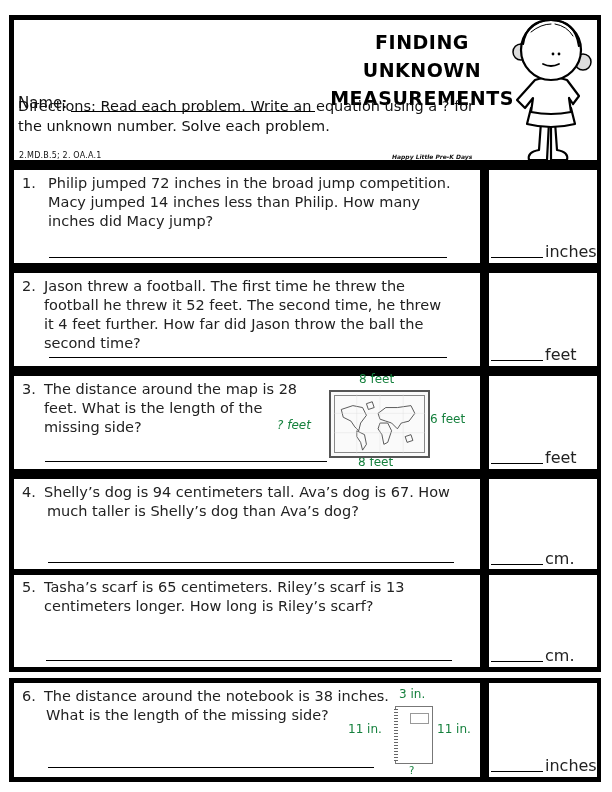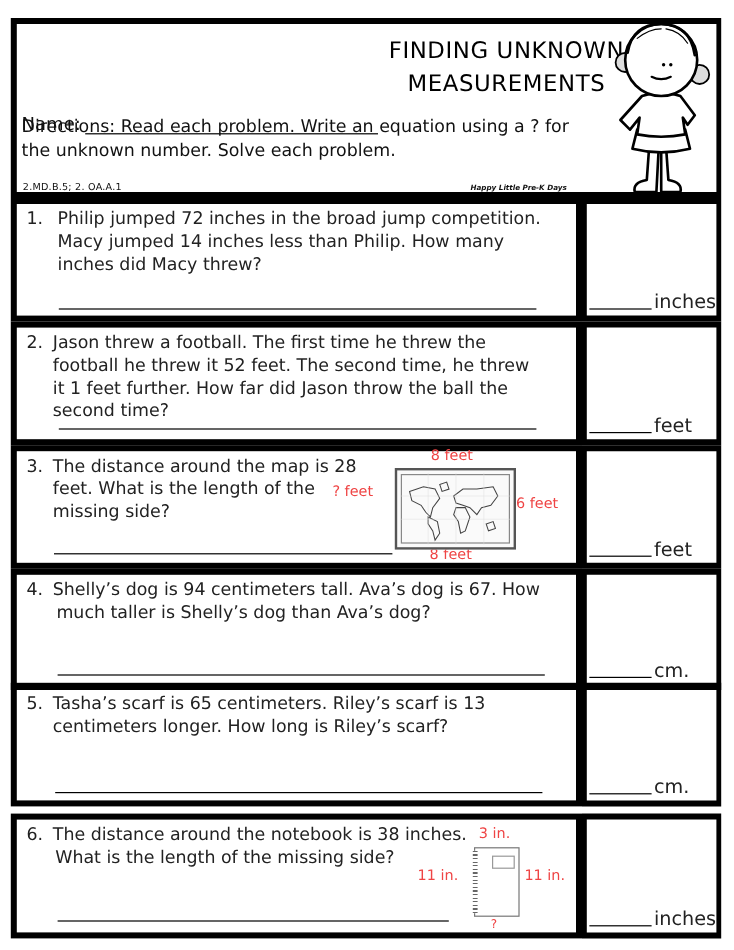--- a/index.html
+++ b/index.html
@@ -5,21 +5,21 @@
   * { box-sizing: border-box; margin: 0; padding: 0; }
   html, body { width: 612px; height: 792px; background: #ffffff; overflow: hidden; }
   body { position: relative; font-family: "DejaVu Sans", sans-serif; color: #111; }
 
   .header {
     position: absolute; left: 9px; top: 15px; width: 592px; height: 150px;
     border: 5px solid #000; border-right-width: 4px;
   }
   .title {
     position: absolute; left: 308px; top: 8px; width: 200px;
-    font-family: "DejaVu Sans", sans-serif; font-weight: normal;
+    font-family: "DejaVu Sans", sans-serif; font-weight: bold;
     font-size: 19px; line-height: 28px; text-align: center; letter-spacing: 0.5px;
     color: #000;
   }
   .name-row { position: absolute; left: 4px; top: 34px; font-size: 15px; display: flex; align-items: flex-end; margin-top: 40px; }
   .name-line { display: inline-block; width: 244px; border-bottom: 1.5px solid #000; margin-left: 4px; height: 16px; }
   .directions { position: absolute; left: 4px; top: 76px; width: 500px; font-size: 14.5px; line-height: 20px; }
   .standards { position: absolute; left: 5px; top: 131px; font-size: 8px; letter-spacing: 0.2px; }
   .credit { position: absolute; left: 378px; top: 133px; font-size: 6px; font-weight: bold; font-style: italic; }
   .girl { position: absolute; right: 2px; top: -10px; width: 88px; height: 156px; }
 
@@ -37,21 +37,21 @@
   }
   .q-text .num { display: inline-block; width: 26px; }
   .q-text .indent { padding-left: 26px; display: block; }
   .write-line { position: absolute; left: 30px; height: 0; border-bottom: 1.4px solid #000; }
   .answer {
     position: absolute; left: 2px; bottom: 2px; font-size: 16px; color: #222;
     display: flex; align-items: flex-end; white-space: nowrap; overflow: hidden; width: 108px;
   }
   .answer .blank { display: inline-block; width: 52px; border-bottom: 1.4px solid #000; margin-right: 2px; margin-bottom: 3px; }
 
-  .diagram-label { position: absolute; font-size: 12px; color: #ef4444; white-space: nowrap; }
+  .diagram-label { position: absolute; font-size: 12px; color: #15803d; white-space: nowrap; }
   .map-frame {
     position: absolute; border: 2px solid #555; background: #fafafa;
   }
   .map-frame .inner { position: absolute; inset: 3px; border: 1px solid #888; }
   .notebook { position: absolute; border: 1px solid #777; background: #fff; }
   .notebook .spiral { position: absolute; left: -2px; top: 2px; bottom: 2px; width: 4px;
     background: repeating-linear-gradient(#666 0 1px, #fff 1px 3px); }
   .notebook .lbl { position: absolute; left: 14px; top: 6px; width: 19px; height: 11px; border: 1px solid #999; }
 </style>
 </head>
@@ -96,38 +96,38 @@
     <circle cx="52" cy="44" r="1.4" fill="#000"></circle>
     <path d="M36 54 Q44 58 52 54" fill="none" stroke="#000" stroke-width="1.8" stroke-linecap="round"></path>
   </svg>
 </div>
 
 <div class="row" style="top:165px;height:103px;">
   <div class="q-cell">
     <div class="q-text">
       <div><span class="num">1.</span><span>Philip jumped 72 inches in the broad jump competition.</span></div>
       <span class="indent">Macy jumped 14 inches less than Philip. How many</span>
-      <span class="indent">inches did Macy threw?</span>
+      <span class="indent">inches did Macy jump?</span>
     </div>
     <div class="write-line" style="top:87px;width:398px;left:35px;"></div>
   </div>
   <div class="a-cell">
     <div class="answer">
       <span class="blank"></span>
       <span>inches</span>
     </div>
   </div>
 </div>
 
 <div class="row" style="top:268px;height:103px;">
   <div class="q-cell">
     <div class="q-text">
       <div><span class="num" style="width:22px">2.</span><span>Jason threw a football.  The first time he threw the</span></div>
       <span class="indent" style="padding-left:22px">football he threw it 52 feet.  The second time, he threw</span>
-      <span class="indent" style="padding-left:22px">it  1 feet further.  How far did Jason throw the ball the</span>
+      <span class="indent" style="padding-left:22px">it  4 feet further.  How far did Jason throw the ball the</span>
       <span class="indent" style="padding-left:22px">second time?</span>
     </div>
     <div class="write-line" style="top:84px;width:398px;left:35px;"></div>
   </div>
   <div class="a-cell">
     <div class="answer">
       <span class="blank"></span>
       <span>feet</span>
     </div>
   </div>
@@ -136,21 +136,21 @@
 <div class="row" style="top:371px;height:103px;">
   <div class="q-cell">
     <div class="q-text">
       <div><span class="num" style="width:22px">3.</span><span>The distance around the map is 28</span></div>
       <span class="indent" style="padding-left:22px">feet.  What is the length of the</span>
       <span class="indent" style="padding-left:22px">missing side?</span>
     </div>
     <div class="write-line" style="top:85px;width:282px;left:31px;"></div>
 
     <div class="diagram-label" style="left:345px;top:-4px;">8 feet</div>
-    <div class="diagram-label" style="left:263px;top:26px;">? feet</div>
+    <div class="diagram-label" style="left:263px;top:42px;font-style:italic;">? feet</div>
     <div class="diagram-label" style="left:416px;top:36px;">6 feet</div>
     <div class="diagram-label" style="left:344px;top:79px;">8 feet</div>
     <div class="map-frame" style="left:315px;top:14px;width:101px;height:68px;">
       <div class="inner"></div>
       <svg viewBox="0 0 95 62" style="position:absolute;left:2px;top:2px;width:93px;height:60px;">
         <g fill="none" stroke="#444" stroke-width="0.9">
           <path d="M8 16 L20 12 L30 14 L34 22 L28 30 L26 38 L22 34 L18 28 L10 24 Z"></path>
           <path d="M24 38 L32 42 L34 52 L30 58 L28 50 L24 44 Z"></path>
           <path d="M34 10 L40 8 L42 14 L36 16 Z"></path>
           <path d="M46 20 L54 14 L66 14 L80 12 L84 20 L78 28 L70 30 L66 36 L60 30 L54 28 L48 26 Z"></path>

